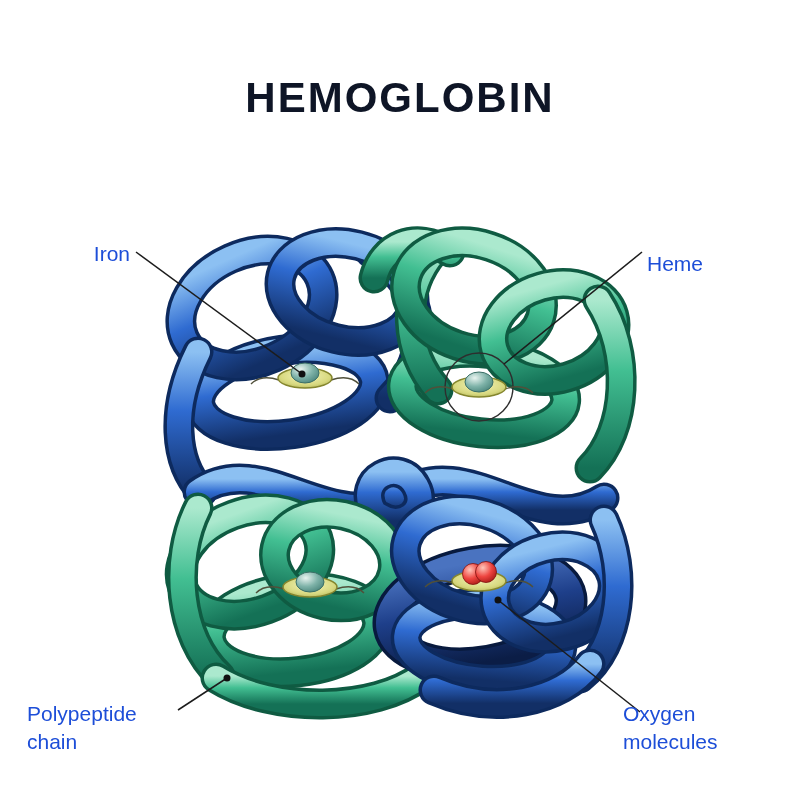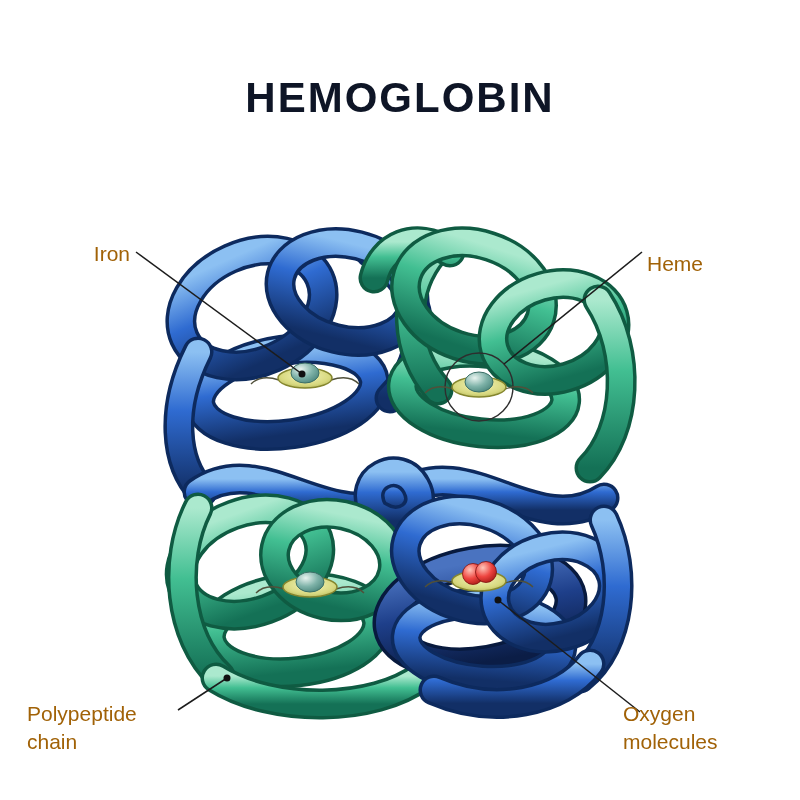--- a/index.html
+++ b/index.html
@@ -1,20 +1,20 @@
 <!DOCTYPE html>
 <html><head>
 <meta charset="utf-8">
 <style>
   html,body{margin:0;padding:0;background:#fff}
   .stage{position:relative;width:796px;height:800px;margin:0 auto;background:#ffffff;
          font-family:"Liberation Sans","DejaVu Sans",sans-serif;overflow:hidden}
   .title{position:absolute;top:74px;left:0;width:100%;text-align:center;
          font-size:42px;font-weight:bold;letter-spacing:2px;color:#0e1526}
-  .label{position:absolute;font-size:21px;color:#a16207;line-height:1.32;white-space:pre-line}
+  .label{position:absolute;font-size:21px;color:#1d4ed8;line-height:1.32;white-space:pre-line}
   .label.iron{left:38px;top:240px;width:90px;text-align:right}
   .label.heme{left:645px;top:250px}
   .label.poly{left:25px;top:700px}
   .label.oxy{left:621px;top:700px}
   svg{position:absolute;left:0;top:0}
   .tb,.ol{fill:none;stroke-linecap:round}
   g.blue>.ol{stroke:#0d2a5e;stroke-width:31}
   g.blue>.tb{stroke:url(#blueG);stroke-width:24}
   g.navy>.ol{stroke:#081a3e;stroke-width:33}
   g.navy>.tb{stroke:url(#navyG);stroke-width:26}

